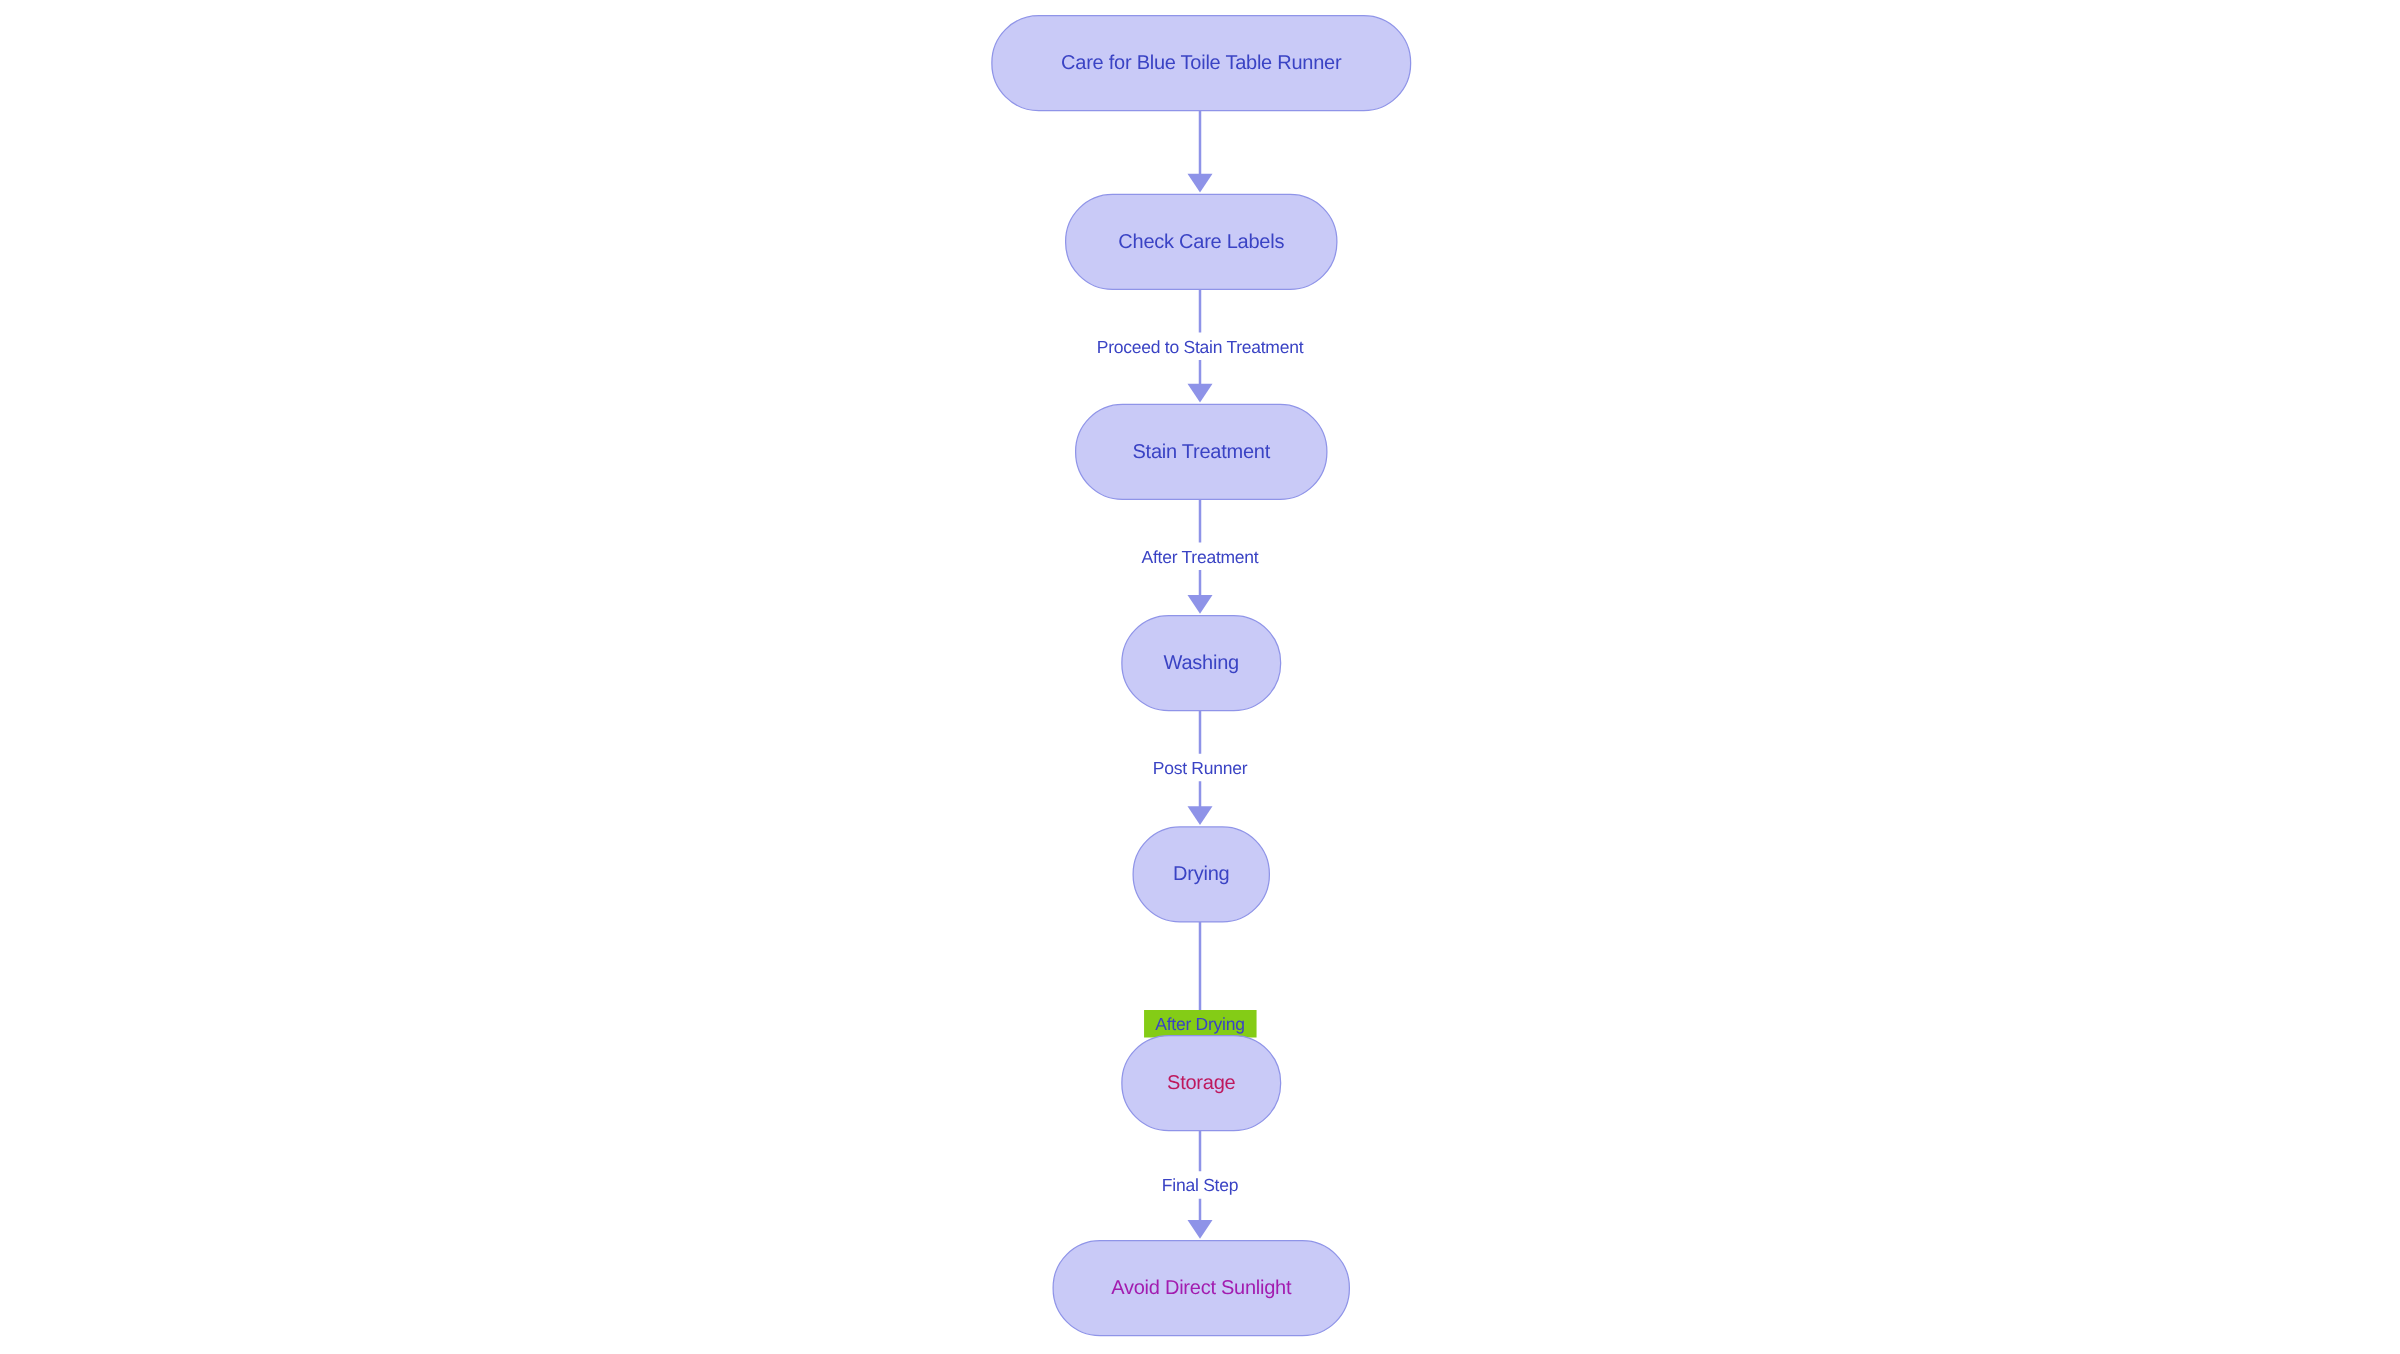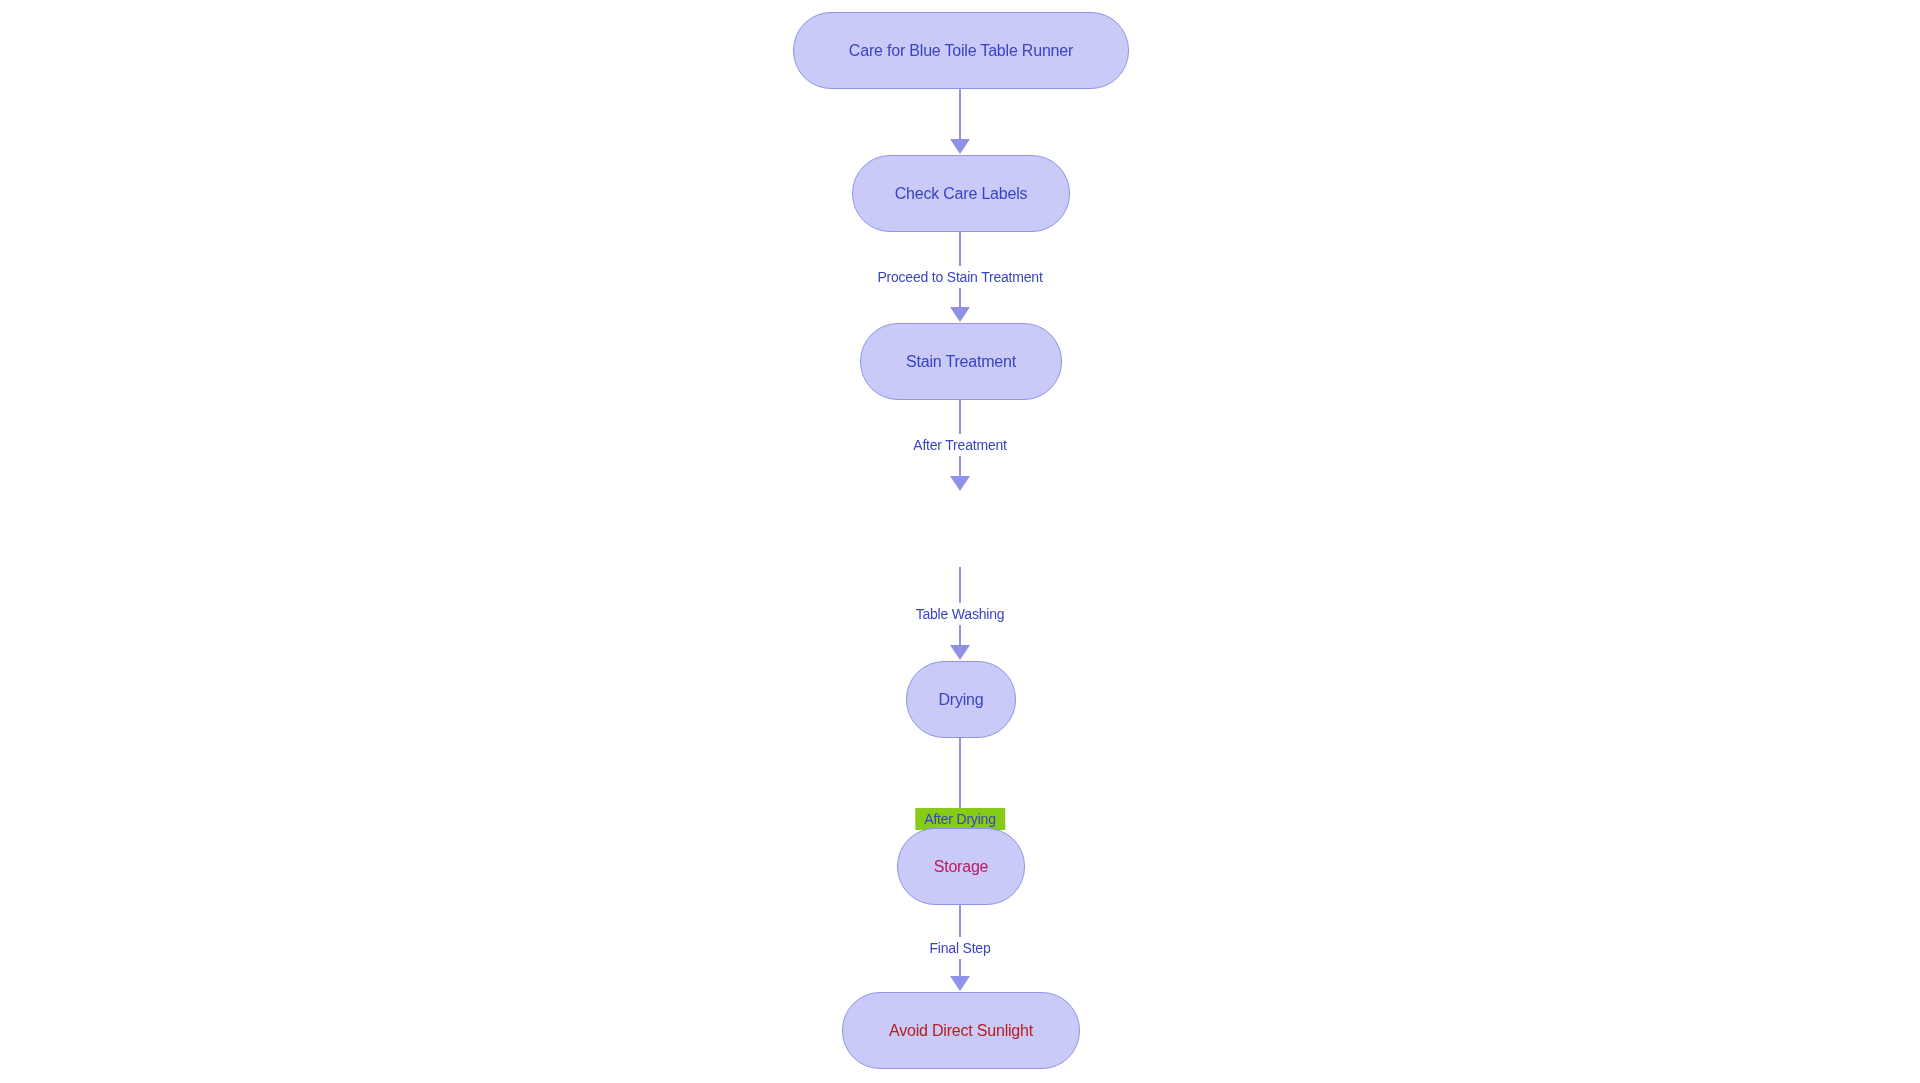--- a/index.html
+++ b/index.html
@@ -57,39 +57,42 @@
 <div class="stage" style="background: rgb(255, 255, 255);">
     <div class="node" style="left: 793px; top: 12px; width: 334px; height: 75px; background: rgb(201, 202, 247); border-color: rgb(143, 148, 232); color: rgb(58, 67, 196);">
       <span>Care for Blue Toile Table Runner</span>
     </div>
     <div class="node" style="left: 852px; top: 155px; width: 216px; height: 75px; background: rgb(201, 202, 247); border-color: rgb(143, 148, 232); color: rgb(58, 67, 196);">
       <span>Check Care Labels</span>
     </div>
     <div class="node" style="left: 860px; top: 323px; width: 200px; height: 75px; background: rgb(201, 202, 247); border-color: rgb(143, 148, 232); color: rgb(58, 67, 196);">
       <span>Stain Treatment</span>
     </div>
+    <div class="node" style="left: 897px; top: 492px; width: 126px; height: 75px; background: rgb(201, 202, 247); border-color: rgb(143, 148, 232); color: rgb(58, 67, 196);">
+      <span>Washing</span>
+    </div>
     <div class="node" style="left: 906px; top: 661px; width: 108px; height: 75px; background: rgb(201, 202, 247); border-color: rgb(143, 148, 232); color: rgb(58, 67, 196);">
       <span>Drying</span>
     </div>
     <div class="node" style="left: 897px; top: 828px; width: 126px; height: 75px; background: rgb(201, 202, 247); border-color: rgb(143, 148, 232); color: #be185d;">
       <span>Storage</span>
     </div>
-    <div class="node" style="left: 842px; top: 992px; width: 236px; height: 75px; background: rgb(201, 202, 247); border-color: rgb(143, 148, 232); color: #b91c1c;">
+    <div class="node" style="left: 842px; top: 992px; width: 236px; height: 75px; background: rgb(201, 202, 247); border-color: rgb(143, 148, 232); color: #a21caf;">
       <span>Avoid Direct Sunlight</span>
     </div>
     <div class="edge-line" style="left: 958.75px; top: 87px; height: 53px; background: rgb(142, 147, 232);"></div>
     <div class="arrowhead" style="left: 950px; top: 139px; border-top: 15px solid rgb(142, 147, 232);"></div>
     <div class="edge-line" style="left: 958.75px; top: 230px; height: 78px; background: rgb(142, 147, 232);"></div>
     <div class="arrowhead" style="left: 950px; top: 307px; border-top: 15px solid rgb(142, 147, 232);"></div>
     <div class="edge-label" style="left: 960px; top: 276.5px; background: rgb(255, 255, 255); color: rgb(58, 67, 196);">Proceed to Stain Treatment</div>
     <div class="edge-line" style="left: 958.75px; top: 398px; height: 79px; background: rgb(142, 147, 232);"></div>
     <div class="arrowhead" style="left: 950px; top: 476px; border-top: 15px solid rgb(142, 147, 232);"></div>
     <div class="edge-label" style="left: 960px; top: 445px; background: rgb(255, 255, 255); color: rgb(58, 67, 196);">After Treatment</div>
     <div class="edge-line" style="left: 958.75px; top: 567px; height: 79px; background: rgb(142, 147, 232);"></div>
     <div class="arrowhead" style="left: 950px; top: 645px; border-top: 15px solid rgb(142, 147, 232);"></div>
-    <div class="edge-label" style="left: 960px; top: 614px; background: rgb(255, 255, 255); color: rgb(58, 67, 196);">Table Washing</div>
+    <div class="edge-label" style="left: 960px; top: 614px; background: rgb(255, 255, 255); color: rgb(58, 67, 196);">Post Runner</div>
     <div class="edge-line" style="left: 958.75px; top: 736px; height: 77px; background: rgb(142, 147, 232);"></div>
     <div class="arrowhead" style="left: 950px; top: 812px; border-top: 15px solid rgb(142, 147, 232);"></div>
     <div class="edge-label" style="left: 960px; top: 782px; background: #84cc16; color: rgb(58, 67, 196); margin-top: 37px;">After Drying</div>
     <div class="edge-line" style="left: 958.75px; top: 903px; height: 74px; background: rgb(142, 147, 232);"></div>
     <div class="arrowhead" style="left: 950px; top: 976px; border-top: 15px solid rgb(142, 147, 232);"></div>
     <div class="edge-label" style="left: 960px; top: 947.5px; background: rgb(255, 255, 255); color: rgb(58, 67, 196);">Final Step</div>
   </div>
 
 </body></html>

